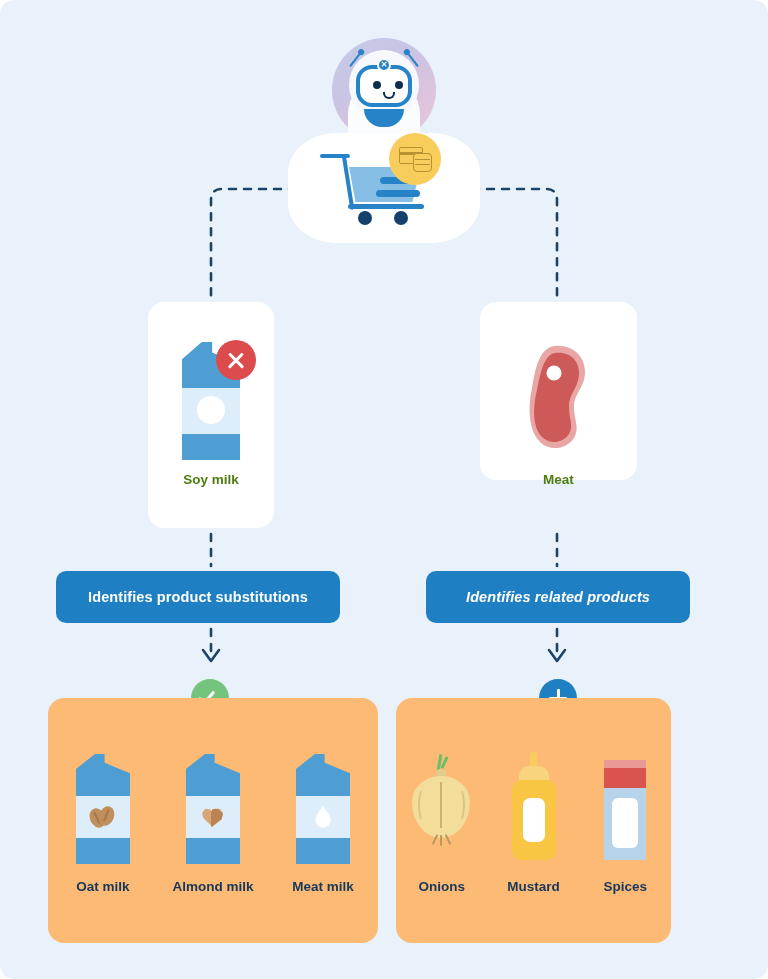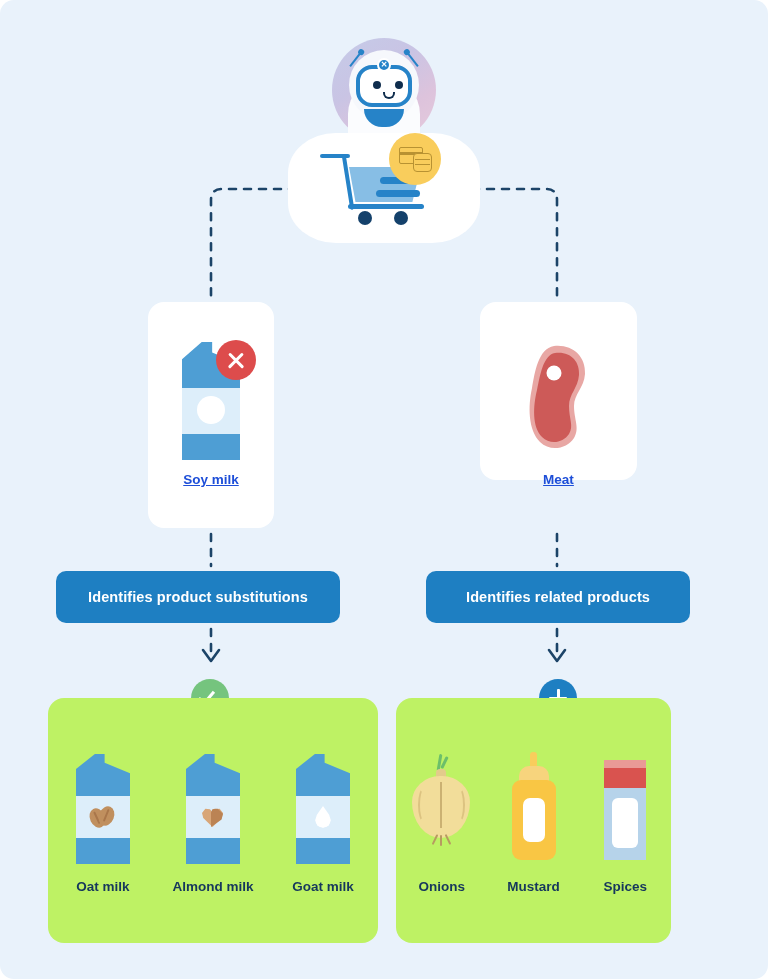--- a/index.html
+++ b/index.html
@@ -122,21 +122,21 @@
   .svg-layer { position:absolute; inset:0; width:768px; height:979px; pointer-events:none; }
 
   
   .prod-card {
     position:absolute; background:#ffffff; border-radius:16px;
   }
   #card-soy  { left:148px; top:302px; width:126px; height:226px; }
   #card-meat { left:480px; top:302px; width:157px; height:178px; }
   .prod-label {
     position:absolute; left:0; right:0; text-align:center;
-    color:#1d4ed8; font-size:13.5px; font-weight:bold;text-decoration:underline;
+    color:#4d7c0f; font-size:13.5px; font-weight:bold;
   }
 
   
   #soy-art { position:absolute; left:34px; top:40px; width:58px; height:118px; }
   .carton-top {
     position:absolute; left:0; top:0; width:58px; height:48px; background:#4e9ed4;
     clip-path: polygon(34% 0, 52% 0, 52% 22%, 100% 46%, 100% 100%, 0 100%, 0 36%);
   }
   .carton-body { position:absolute; left:0; top:46px; width:58px; height:48px; background:#ddeefa; }
   .carton-foot { position:absolute; left:0; top:92px; width:58px; height:26px; background:#4e9ed4; }
@@ -158,25 +158,25 @@
   
   #meat-art { position:absolute; left:44px; top:42px; width:70px; height:108px; }
 
   
   .pill {
     position:absolute; height:52px; background:#1e7fc2; border-radius:10px;
     display:flex; align-items:center; justify-content:center;
     color:#ffffff; font-size:14.5px; font-weight:bold; letter-spacing:.1px;
   }
   #pill-left  { left:56px;  top:571px; width:284px; }
-  #pill-right { left:426px; top:571px; width:264px; }
+  #pill-right { left:426px; top:571px; width:264px;font-style:italic; }
 
   
   .result-card {
-    position:absolute; background:#bef264; border-radius:16px;
+    position:absolute; background:#fdba74; border-radius:16px;
   }
   #result-left  { left:48px;  top:698px; width:330px; height:245px; }
   #result-right { left:396px; top:698px; width:275px; height:245px; }
 
   .badge-circle {
     position:absolute; width:38px; height:38px; border-radius:50%;
   }
   #badge-check { left:191px; top:679px; background:#75c47e; }
   #badge-plus  { left:539px; top:679px; background:#1e7fc2; }
   .check-mark {
@@ -418,21 +418,21 @@
         <div class="item-art">
           <div class="bottle">
             <div class="b-top"></div>
             <div class="b-mid"></div>
             <div class="b-foot"></div>
             <div class="b-emblem">
               <div class="droplet"></div>
             </div>
           </div>
         </div>
-        <div class="item-label">Goat milk</div>
+        <div class="item-label">Meat milk</div>
       </div>
 
     </div>
   </div>
 
   <div class="result-card" id="result-right">
     <div class="item-row">
 
       <div class="item">
         <div class="item-art">

